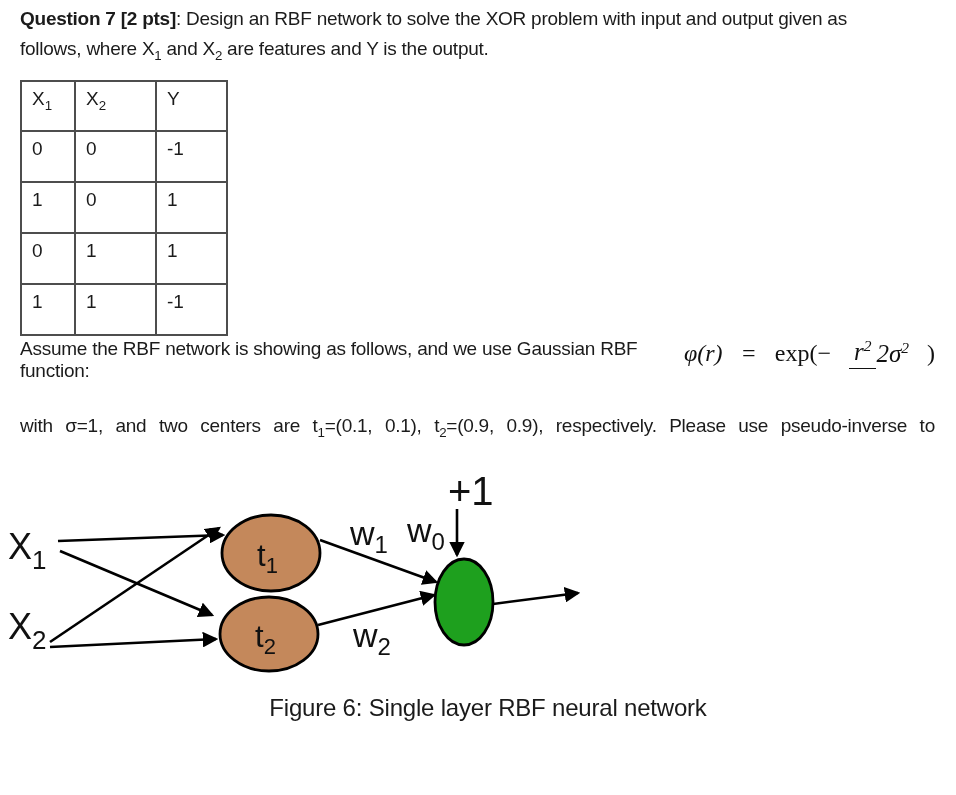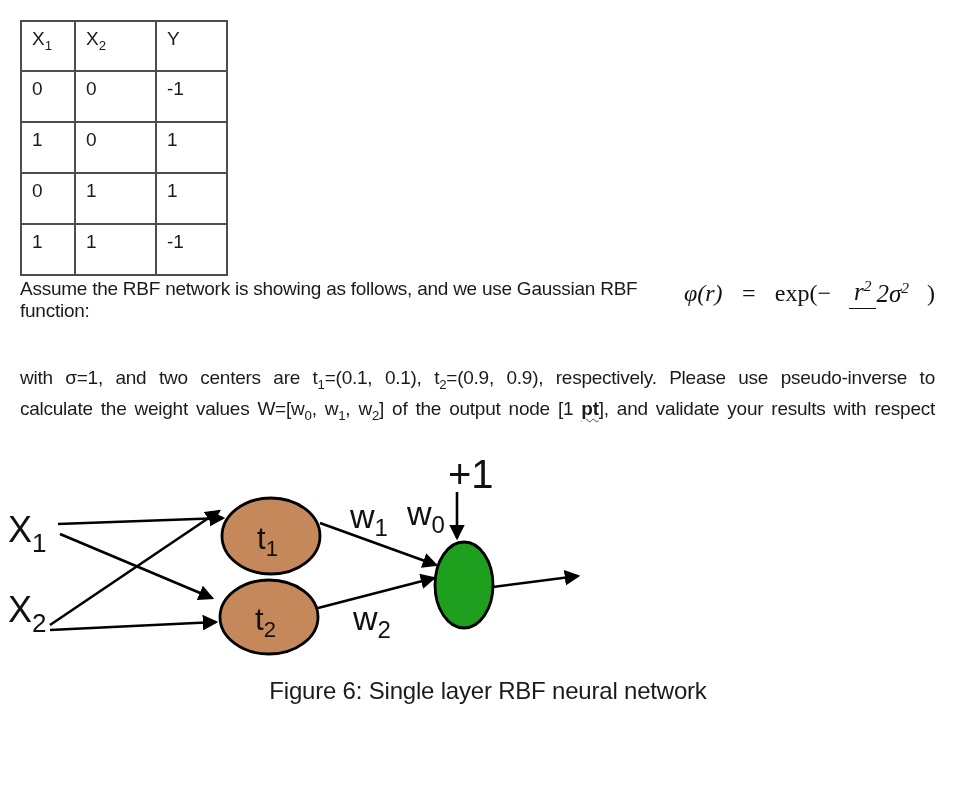--- a/index.html
+++ b/index.html
@@ -47,21 +47,21 @@
     font-style:italic;font-size:24px;
     margin-left:7px;gap:18px;color:#111;
     letter-spacing:0;
   }
   .math sup{font-size:0.62em;line-height:0;}
   .mexp{font-style:normal;}
   .frac{display:inline-flex;flex-direction:row;align-items:center;font-size:25px;line-height:1.15;}
   .frac .num{border-bottom:1.6px solid #111;padding:0 5px 1px;}
   .frac .den{padding-top:2px;}
   
-  .p3{margin-top:20px;}
+  .p3{margin-top:8px;}
   .p3-line{
     font-size:19px;line-height:31px;letter-spacing:-0.25px;
     text-align:justify;text-align-last:justify;
   }
   .p3-line.last{text-align:left;text-align-last:left;}
   .pt{
     font-weight:700;
     text-decoration-line:underline;
     text-decoration-style:wavy;
     text-decoration-color:#3a3ac8;
@@ -75,20 +75,22 @@
     font-size:24px;margin-top:6px;letter-spacing:-0.2px;
   }
   svg text{font-family:"Liberation Sans",sans-serif;fill:#111;}
 </style>
 </head>
 <body>
 
 <div class="page">
 
   <div class="textcol">
+    <div class="p1-line"><span class="b">Question 7 [2 pts]</span><span>: Design an RBF network to solve the XOR problem with input and output given as</span></div>
+    <div class="p1-line"><span>follows, where X</span><sub>1</sub><span> and X</span><sub>2</sub><span> are features and Y is the output.</span></div>
   </div>
 
   <table class="xor">
     <tbody>
         <tr>
       <th class="colw1"><span>X</span><sub>1</sub></th>
       <th class="colw2"><span>X</span><sub>2</sub></th>
       <th class="colw3"><span>Y</span><sub></sub></th>
     </tr>
     <tr>
@@ -123,21 +125,20 @@
       <span class="frac">
         <span class="num"><span>r</span><sup>2</sup></span>
         <span class="den"><span>2σ</span><sup>2</sup></span>
       </span>
       <span class="mexp">)</span>
     </span>
   </div>
 
   <div class="p3 textcol">
     <div class="p3-line"><span>with σ=1, and two centers are t</span><sub>1</sub><span>=(0.1, 0.1), t</span><sub>2</sub><span>=(0.9, 0.9), respectively. Please use pseudo-inverse to</span></div>
-    <div class="p3-line"><span>calculate the weight values W=[w</span><sub>0</sub><span>, w</span><sub>1</sub><span>, w</span><sub>2</sub><span>] of the output node [1 </span><span class="pt">pt</span><span>], and validate your results with respect</span></div>
   </div>
 
   <div class="diagram">
     <svg width="956" height="235" viewBox="0 0 956 235">
       <defs>
         <marker id="arr" viewBox="0 0 10 10" refX="8.5" refY="5" markerWidth="6" markerHeight="6" orient="auto-start-reverse">
           <path d="M0,0 L10,5 L0,10 z" fill="#000"></path>
         </marker>
       </defs>
 

